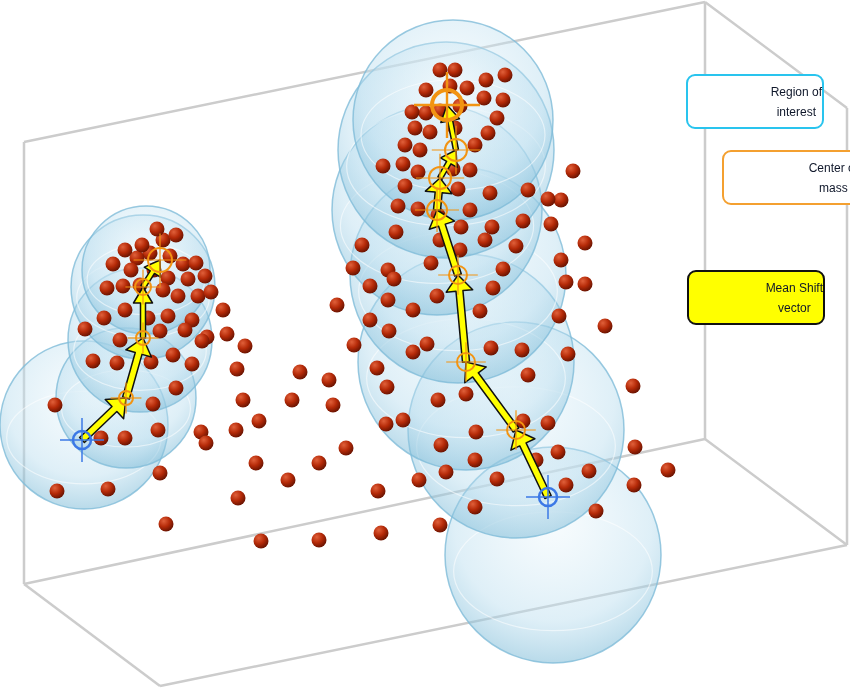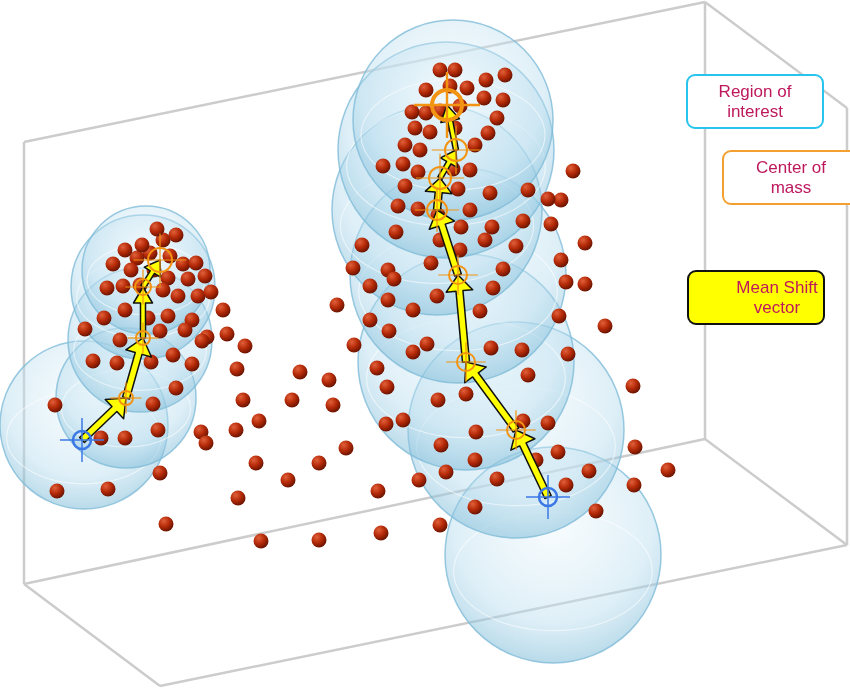--- a/index.html
+++ b/index.html
@@ -3,24 +3,24 @@
   <meta charset="utf-8">
   <style>
     html, body { margin: 0; padding: 0; background: #ffffff; }
     body { width: 850px; height: 689px; position: relative; overflow: hidden; font-family: "Liberation Sans", sans-serif; }
     #stage { position: absolute; left: 0; top: 0; width: 850px; height: 689px; }
     .legend-box {
       position: absolute;
       width: 138px; height: 55px;
       border-radius: 9px;
       box-sizing: border-box;
-      display: flex; align-items: center; justify-content: center;
+      display: flex; align-items: center; justify-content: flex-end;
       text-align: center;
       font-family: "Liberation Sans", sans-serif;
-      font-size: 17px; line-height: 20px; color: #be185d;
+      font-size: 12px; line-height: 20px; color: #0f172a;
       background: #ffffff;
       white-space: pre-line;
     }
     #legend-roi { left: 686px; top: 74px; border: 2px solid #29c4ee; }
     #legend-com { left: 686px; top: 150px; border: 2px solid #f4a030; margin-left: 36px; }
     #legend-msv { left: 687px; top: 270px; border: 2px solid #111111; background: #ffff00; padding-left: 42px; }
   </style>
 </head>
 <body>
 

